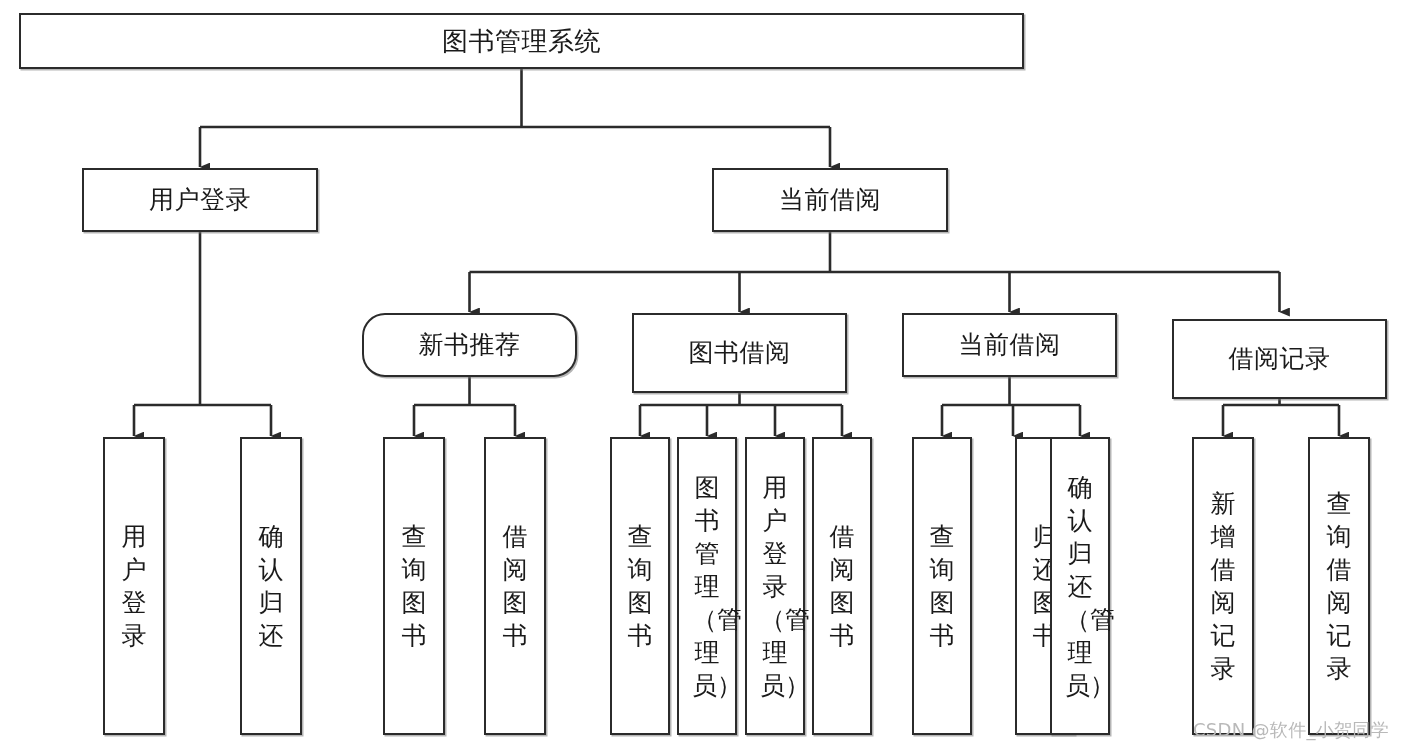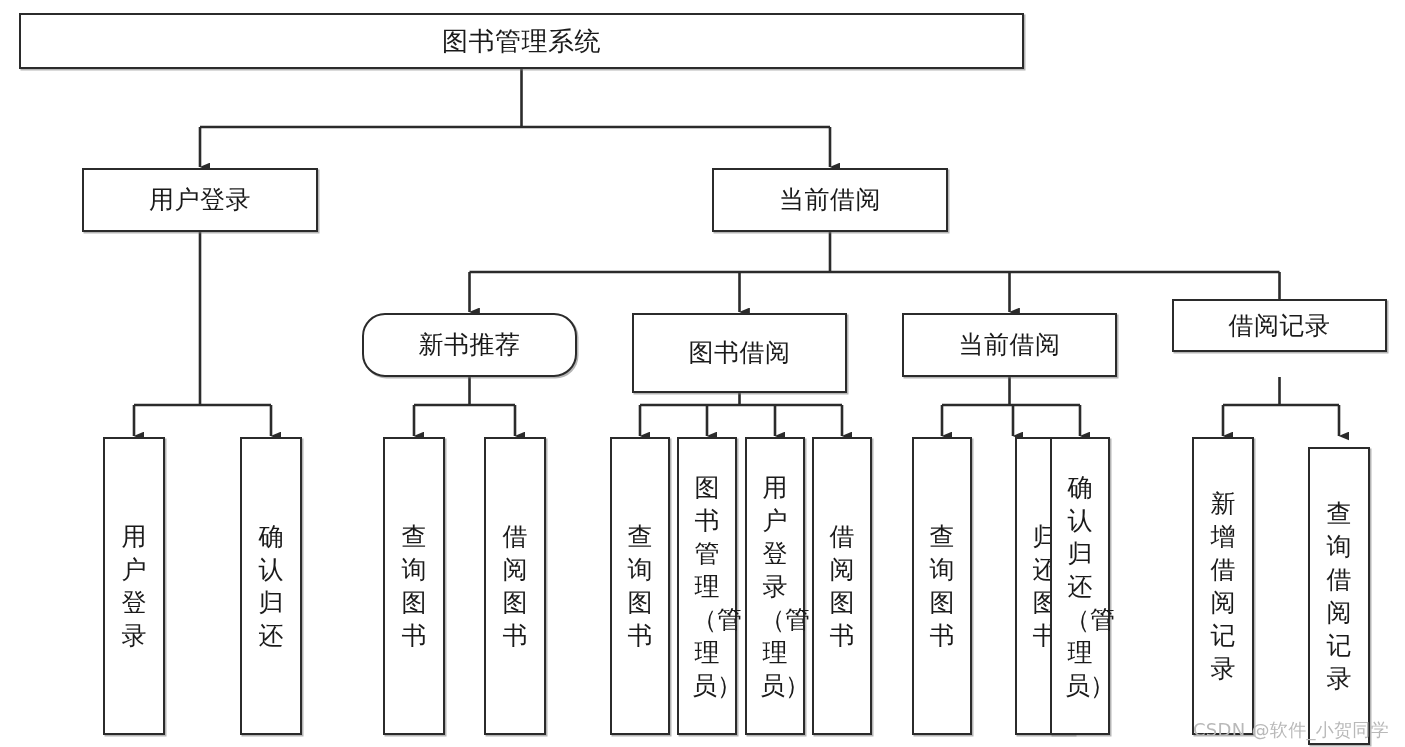--- a/index.html
+++ b/index.html
@@ -134,21 +134,21 @@
       </div>
       <div class="node h lvl3" style="left: 362px; top: 313px; width: 215px; height: 64px; border-radius: 23px;">
         <span class="lbl">新书推荐</span>
       </div>
       <div class="node h lvl3" style="left: 632px; top: 313px; width: 215px; height: 80px;">
         <span class="lbl">图书借阅</span>
       </div>
       <div class="node h lvl3" style="left: 902px; top: 313px; width: 215px; height: 64px;">
         <span class="lbl">当前借阅</span>
       </div>
-      <div class="node h lvl3" style="left: 1172px; top: 299px; width: 215px; height: 53px;">
+      <div class="node h lvl3" style="left: 1172px; top: 319px; width: 215px; height: 80px;">
         <span class="lbl">借阅记录</span>
       </div>
       <div class="node v leaf" style="left: 103px; top: 437px; width: 62px; height: 298px;">
         <span class="lbl">用户登录</span>
       </div>
       <div class="node v leaf" style="left: 240px; top: 437px; width: 62px; height: 298px;">
         <span class="lbl">确认归还</span>
       </div>
       <div class="node v leaf" style="left: 383px; top: 437px; width: 62px; height: 298px;">
         <span class="lbl">查询图书</span>
@@ -173,20 +173,20 @@
       </div>
       <div class="node v leaf" style="left: 983px; top: 437px; width: 60px; height: 298px; margin-left: 32px;">
         <span class="lbl">归还图书</span>
       </div>
       <div class="node v leaf" style="left: 1050px; top: 437px; width: 60px; height: 298px;">
         <span class="lbl">确认归还（管理员）</span>
       </div>
       <div class="node v leaf" style="left: 1192px; top: 437px; width: 62px; height: 298px;">
         <span class="lbl">新增借阅记录</span>
       </div>
-      <div class="node v leaf" style="left: 1308px; top: 447px; width: 62px; height: 298px;">
+      <div class="node v leaf" style="left: 1308px; top: 437px; width: 62px; height: 298px;">
         <span class="lbl">查询借阅记录</span>
       </div>
     </div>
 
   <div class="watermark" id="watermark" style="left: 1193px; top: 718px;">CSDN @软件_小贺同学</div>
 
 </div>
 
 </body></html>

